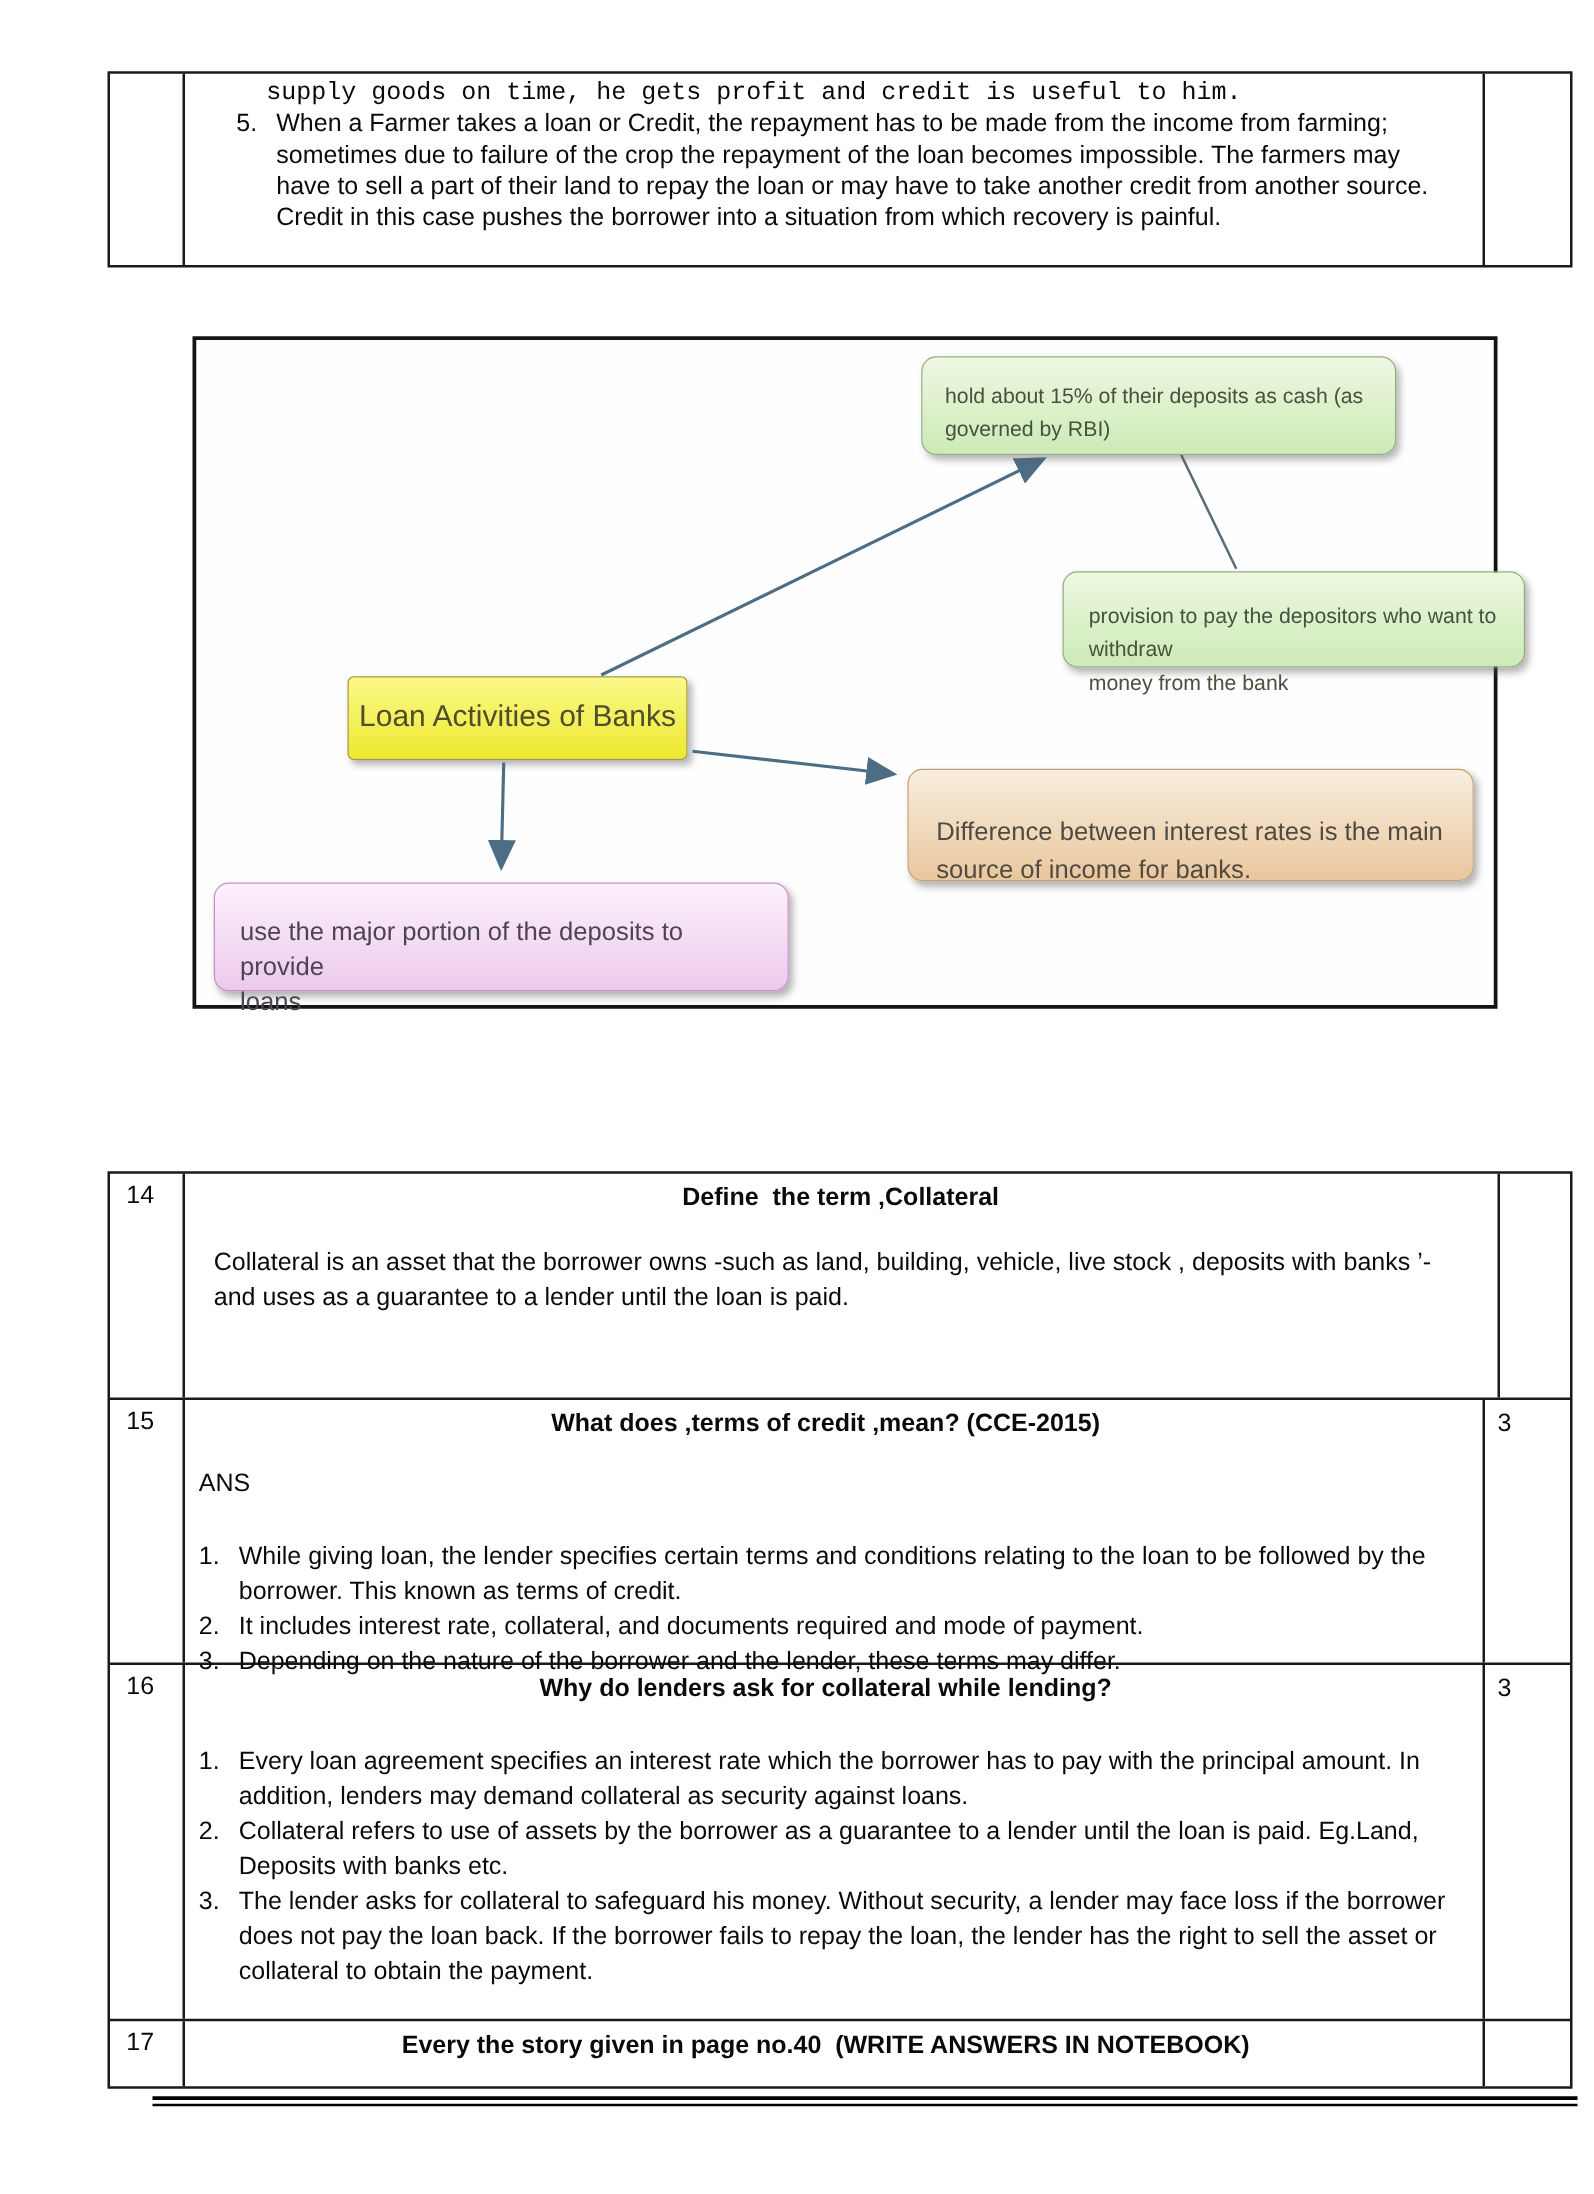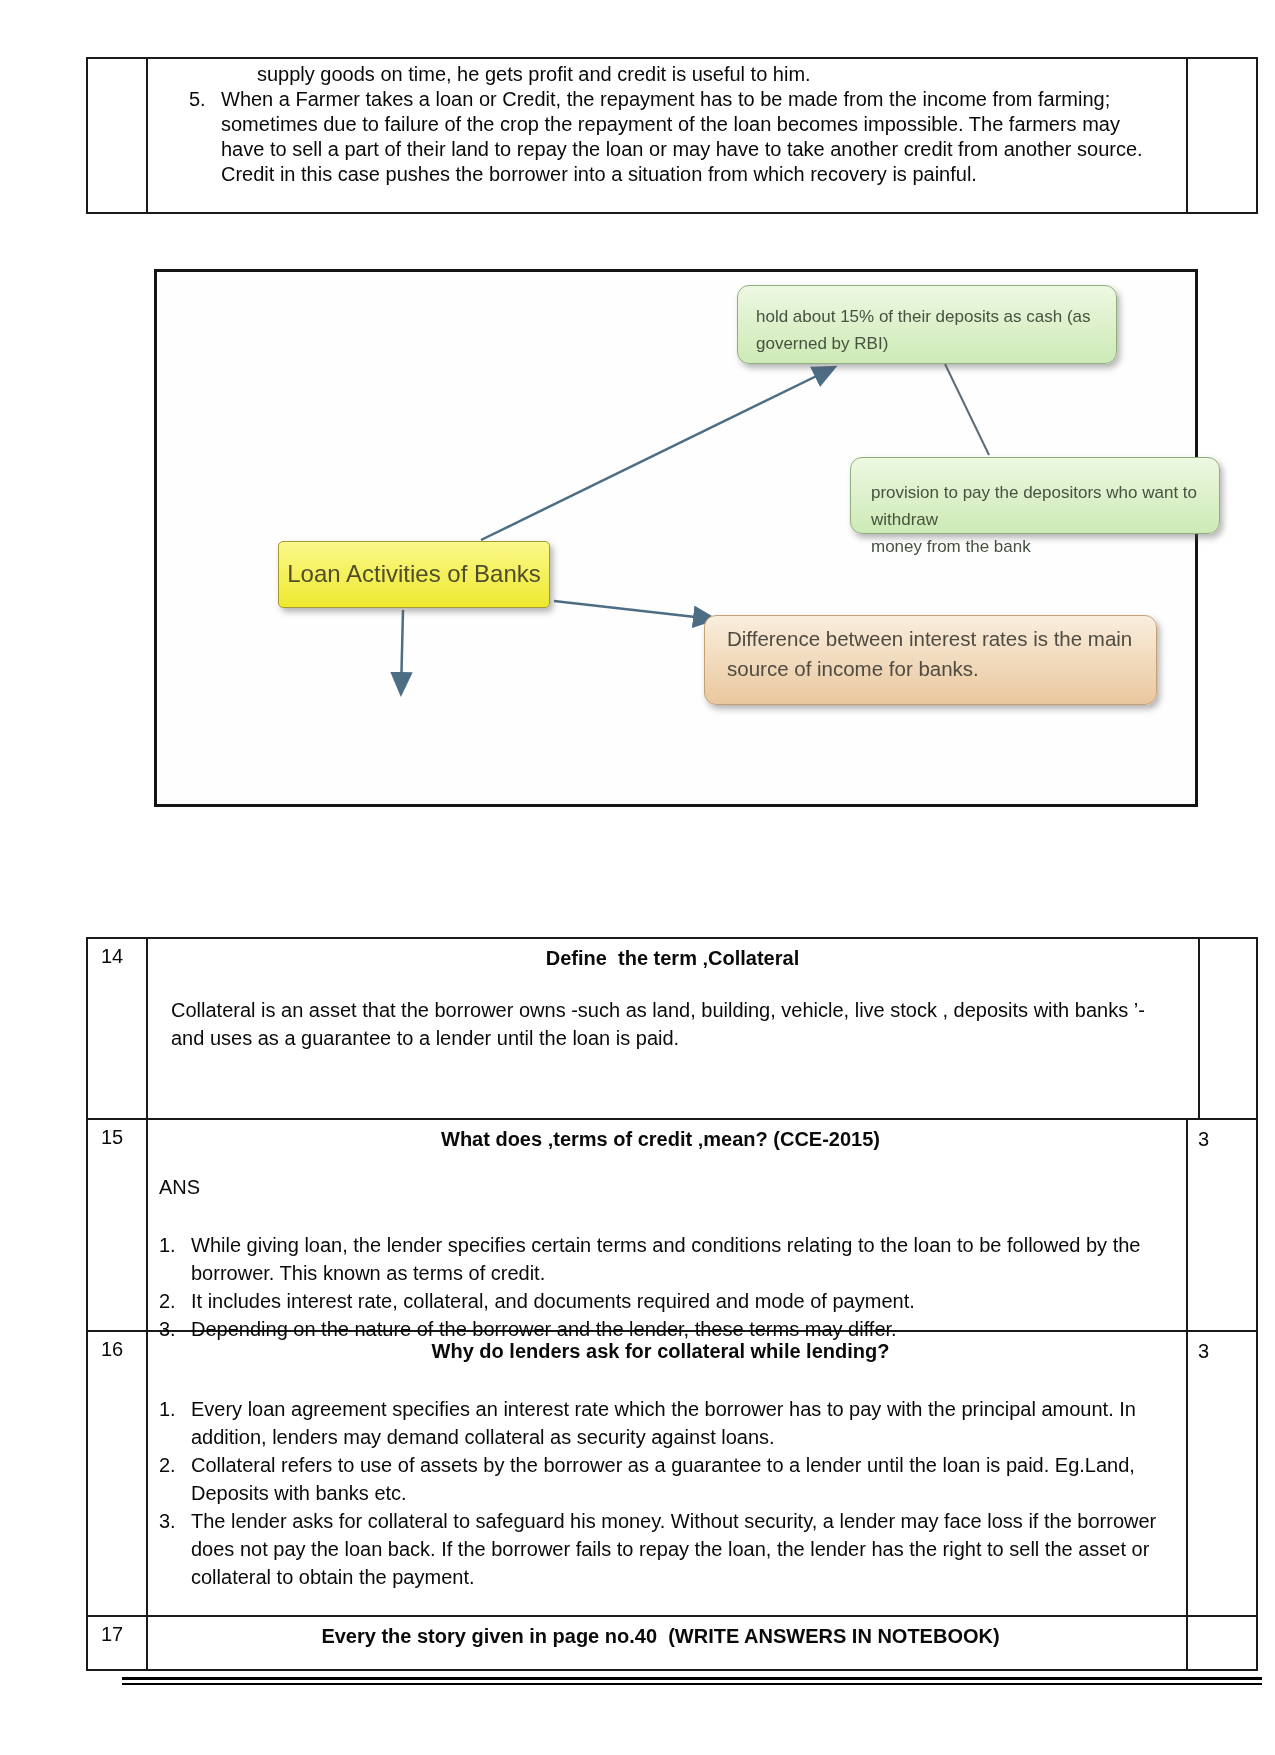--- a/index.html
+++ b/index.html
@@ -20,38 +20,38 @@
   .ans-label{margin-top:20px;}
   .ans-para{margin-top:24px;}
   .list{margin-top:30px;}
   .li{display:flex;}
   .li-num{flex:0 0 32px;}
   .li-text{flex:1 1 auto;}
   
   .top-tbl{left:86px;top:57px;width:1172px;height:157px;}
   .top-tbl .trow{height:153px;border-bottom:none;}
   .top-tbl .cell.content{line-height:25px;padding-top:3px;}
-  .cont-line{margin-left:98px;}
+  .cont-line{margin-left:54px;font-family:Liberation Mono, monospace;}
   .top-tbl .li{margin-left:30px;}
   
   .diagram{position:absolute;left:154px;top:269px;width:1044px;height:538px;
     border:3px solid #141414;box-sizing:border-box;background:#fefefe;}
   .arrows{position:absolute;left:0;top:0;}
   .node{position:absolute;box-sizing:border-box;border-radius:12px;
     white-space:pre-line;box-shadow:3px 4px 6px rgba(90,90,90,.45);}
   .node.green{background:linear-gradient(#edf8e1,#cdeab6);border:1px solid #8fae7e;
     color:#46523f;font-size:17px;line-height:27px;}
   .g1{left:580px;top:13px;width:380px;height:79px;padding:17px 14px 5px 18px;}
   .g2{left:693px;top:185px;width:370px;height:77px;padding:21px 12px 0 20px;font-size:16.5px;line-height:26px;}
   .node.yellow{left:121px;top:269px;width:272px;height:67px;border-radius:5px;
     background:linear-gradient(#fbf98a,#eee82f);border:1px solid #a39b2e;
     color:#4f4d2c;font-size:24px;line-height:63px;text-align:center;white-space:nowrap;}
-  .node.orange{left:547px;top:343px;width:453px;height:90px;
+  .node.orange{left:569px;top:343px;width:453px;height:90px;
     background:linear-gradient(#f9eedd,#e9c79e);border:1px solid #c3a173;
-    color:#4f4a42;font-size:20.5px;line-height:30px;padding:8px 16px 0 22px;}
+    color:#4f4a42;font-size:20.5px;line-height:30px;padding:35px 16px 0 22px;}
   .node.pink{left:14px;top:434px;width:460px;height:87px;
     background:linear-gradient(#fcf1fc,#eccaec);border:1px solid #cb8ccb;
     color:#4c4452;font-size:20.5px;line-height:28px;padding:25px 16px 0 20px;}
   
   .qa-tbl{left:86px;top:937px;width:1172px;height:734px;}
   .r14{height:181px;gap:12px;} .r15{height:212px;} .r16{height:285px;} .r17{height:52px;}
   
   .end-rule{position:absolute;left:122px;top:1677px;width:1140px;height:3px;
     border-top:3px solid #000;border-bottom:2px solid #000;}
 </style>
@@ -86,20 +86,22 @@
       <line x1="397" y1="329" x2="556" y2="347" stroke="#4d6d85" stroke-width="2.5" marker-end="url(#ah)"></line>
       <line x1="246" y1="338" x2="244" y2="420" stroke="#4d6d85" stroke-width="2.5" marker-end="url(#ah)"></line>
     </svg>
     <div class="node green g1">hold about 15% of their deposits as cash (as
 governed by RBI)</div>
     <div class="node green g2">provision to pay the depositors who want to withdraw
 money from the bank</div>
     <div class="node yellow">Loan Activities of Banks</div>
     <div class="node orange">Difference between interest rates is the main
 source of income for banks.</div>
+    <div class="node pink">use the major portion of the deposits to provide
+loans</div>
   </div>
 
   <div class="tbl qa-tbl">
 
     <div class="trow r14">
       <div class="cell num">14</div>
       <div class="cell content">
         <div class="q-head">Define  the term ‚Collateral</div>
         <div class="ans-para">Collateral is an asset that the borrower owns -such as land, building, vehicle, live stock , deposits with banks ’- and uses as a guarantee to a lender until the loan is paid.</div>
       </div>

